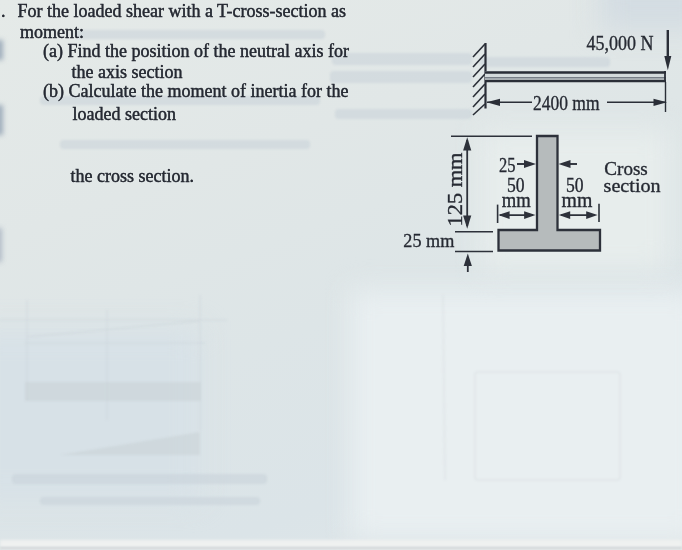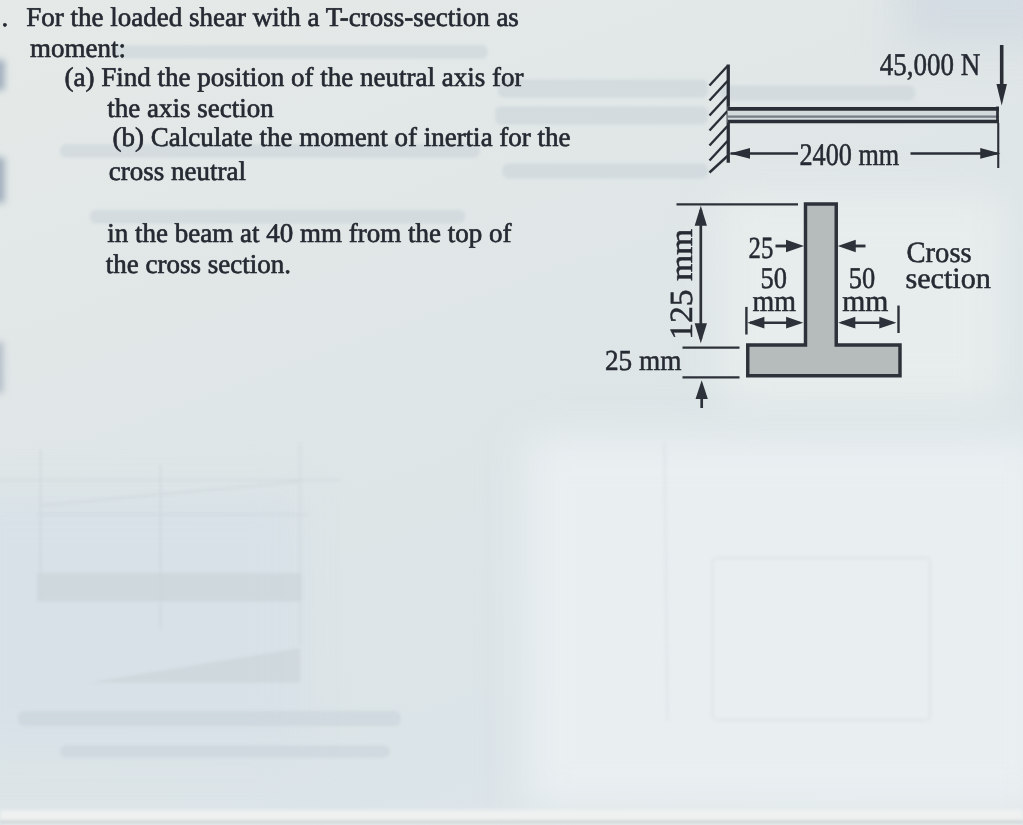--- a/index.html
+++ b/index.html
@@ -70,26 +70,25 @@
   <div class="txt" style="left:1px;top:0.9px;">.</div>
 
   <div class="txt" style="left:17.5px;top:0.9px;">For the loaded shear with a T-cross-section as</div>
 
   <div class="txt" style="left:20px;top:21.7px;">moment:</div>
 
   <div class="txt" style="left:43px;top:40.9px;">(a) Find the position of the neutral axis for</div>
 
   <div class="txt" style="left:71.5px;top:62.4px;">the axis section</div>
 
-  <div class="txt" style="left:43px;top:81.3px;margin-left:32px;">(b) Calculate the moment of inertia for the</div>
+  <div class="txt" style="left:43px;top:81.3px;">(b) Calculate the moment of inertia for the</div>
 
-  <div class="txt" style="left:72.5px;top:104.2px;">cross neutral</div>
+  <div class="txt" style="left:72.5px;top:104.2px;">loaded section</div>
 
 
-  <div class="txt" style="left:71.5px;top:145.2px;">in the beam at 40 mm from the top of</div>
 
   <div class="txt" style="left:70.5px;top:165.8px;font-family:Liberation Serif, serif;">the cross section.</div>
 
   <svg width="682" height="550" style="position:absolute;left:0;top:0;filter:blur(0.3px);" viewBox="0 0 682 550">
 
     <line x1="485.5" y1="43" x2="485.5" y2="108.5" stroke="#2a2e37" stroke-width="2.2"></line>
 
     <g stroke="#2a2e37" stroke-width="1.6">
       <line x1="473" y1="57" x2="485" y2="44"></line>
       <line x1="473" y1="67" x2="485" y2="54"></line>

